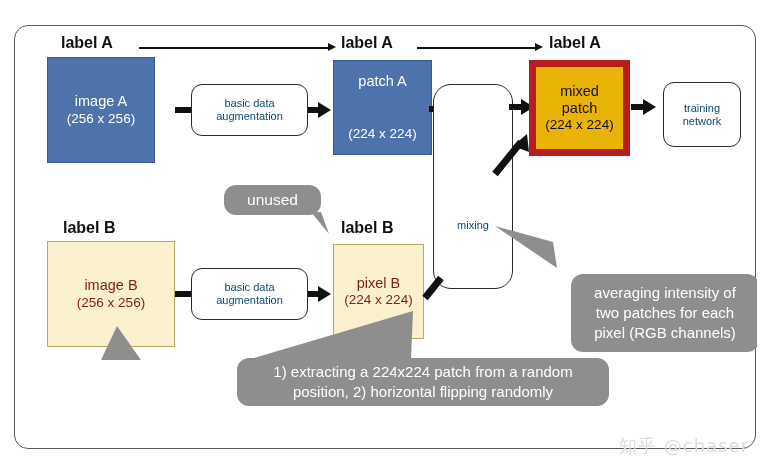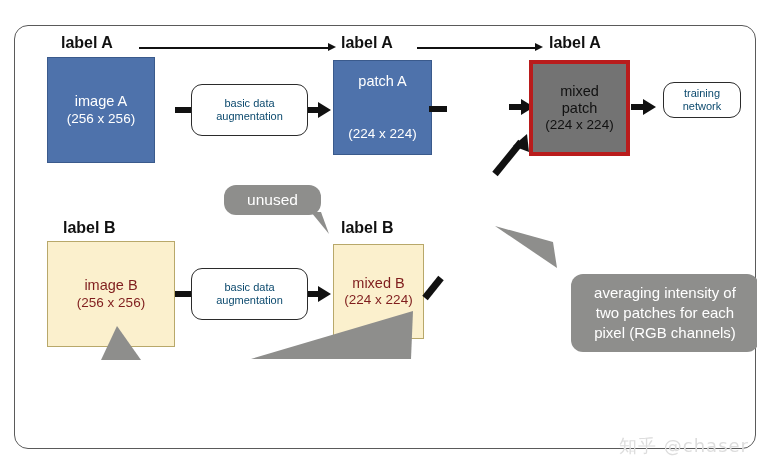--- a/index.html
+++ b/index.html
@@ -43,22 +43,22 @@
     color:#ffffff;
     font-size:14.5px;
   }
   .yellow-box{
     background:#fbf0cd;
     border:1px solid #b8a86a;
     color:#7f1d1d;
     font-size:14.5px;
   }
   .green-box{
-    background:#737373;
-    border:4px solid #b91c1c;
+    background:#eab308;
+    border:7px solid #b91c1c;
     color:#111111;
     font-size:14.5px;
   }
   .round-box{
     background:#ffffff;
     border:1.5px solid #2b2b2b;
     border-radius:11px;
     color:#0c4a6e;
     font-size:11px;
     text-align:right;
@@ -178,39 +178,42 @@
     <div class="fat-line" style="left:293px; top:81px; width:11px;"></div>
     <div class="fat-head" style="left:303px; top:76px;"></div>
 
     <div class="sq blue-box" style="left:318px; top:34px; width:99px; height:95px;gap:36px;">
       <div>patch A</div>
       <div class="l2">(224 x 224)</div>
     </div>
 
     <div class="fat-stub" style="left:414px; top:80px; width:18px;"></div>
 
+    <div class="sq round-box tall" style="left:418px; top:58px; width:80px; height:205px;">
+      <div style="margin-top:78px;">mixing</div>
+    </div>
 
     <div class="fat-line" style="left:494px; top:78px; width:14px;"></div>
     <div class="fat-head" style="left:506px; top:73px;"></div>
 
     <svg style="position:absolute;left:478px;top:104px;width:50px;height:50px;overflow:visible;">
       <line x1="2" y1="44" x2="28" y2="12" stroke="#111111" stroke-width="7"></line>
       <polygon points="34,4 36,22 20,16" fill="#111111"></polygon>
     </svg>
 
     <div class="sq green-box" style="left:514px; top:34px; width:101px; height:96px;">
       <div>mixed</div>
       <div>patch</div>
       <div class="l2">(224 x 224)</div>
     </div>
 
     <div class="fat-line" style="left:616px; top:78px; width:14px;"></div>
     <div class="fat-head" style="left:628px; top:73px;"></div>
 
-    <div class="sq round-box" style="left:648px; top:56px; width:78px; height:36px;">
+    <div class="sq round-box" style="left:648px; top:56px; width:78px; height:65px;">
       <div>training</div>
       <div>network</div>
     </div>
 
     <div class="bubble bold" style="left:209px; top:159px; width:97px; height:30px;">unused</div>
     <svg style="position:absolute;left:296px;top:186px;width:26px;height:28px;overflow:visible;">
       <polygon points="0,0 18,22 10,0" fill="#8e8e8c"></polygon>
     </svg>
 
     <div class="lbl" style="left:48px; top:193px;">label B</div>
@@ -225,21 +228,21 @@
 
     <div class="sq round-box" style="left:176px; top:242px; width:117px; height:52px;">
       <div>basic data</div>
       <div>augmentation</div>
     </div>
 
     <div class="fat-line" style="left:293px; top:265px; width:11px;"></div>
     <div class="fat-head" style="left:303px; top:260px;"></div>
 
     <div class="sq yellow-box" style="left:318px; top:218px; width:91px; height:95px;">
-      <div>mixed B</div>
+      <div>pixel B</div>
       <div class="l2">(224 x 224)</div>
     </div>
 
     <svg style="position:absolute;left:406px;top:244px;width:30px;height:34px;overflow:visible;">
       <line x1="4" y1="28" x2="20" y2="8" stroke="#111111" stroke-width="7"></line>
     </svg>
 
     <svg style="position:absolute;left:480px;top:200px;width:90px;height:70px;overflow:visible;">
       <polygon points="0,0 62,42 58,16" fill="#8e8e8c"></polygon>
     </svg>
@@ -249,18 +252,22 @@
 pixel (RGB channels)</span>
     </div>
 
     <svg style="position:absolute;left:86px;top:300px;width:60px;height:40px;overflow:visible;">
       <polygon points="0,34 16,0 40,34" fill="#8e8e8c"></polygon>
     </svg>
 
     <svg style="position:absolute;left:230px;top:285px;width:180px;height:55px;overflow:visible;">
       <polygon points="168,0 6,48 166,48" fill="#8e8e8c"></polygon>
     </svg>
+    <div class="bubble" style="left:222px; top:332px; width:372px; height:48px; line-height:1.32;">
+      <span style="white-space:pre-line;">1) extracting a 224x224 patch from a random
+position, 2) horizontal flipping randomly</span>
+    </div>
 
   </div>
 
 </div>
 
 <div id="watermark">知乎 @chaser</div>
 
 </body></html>

